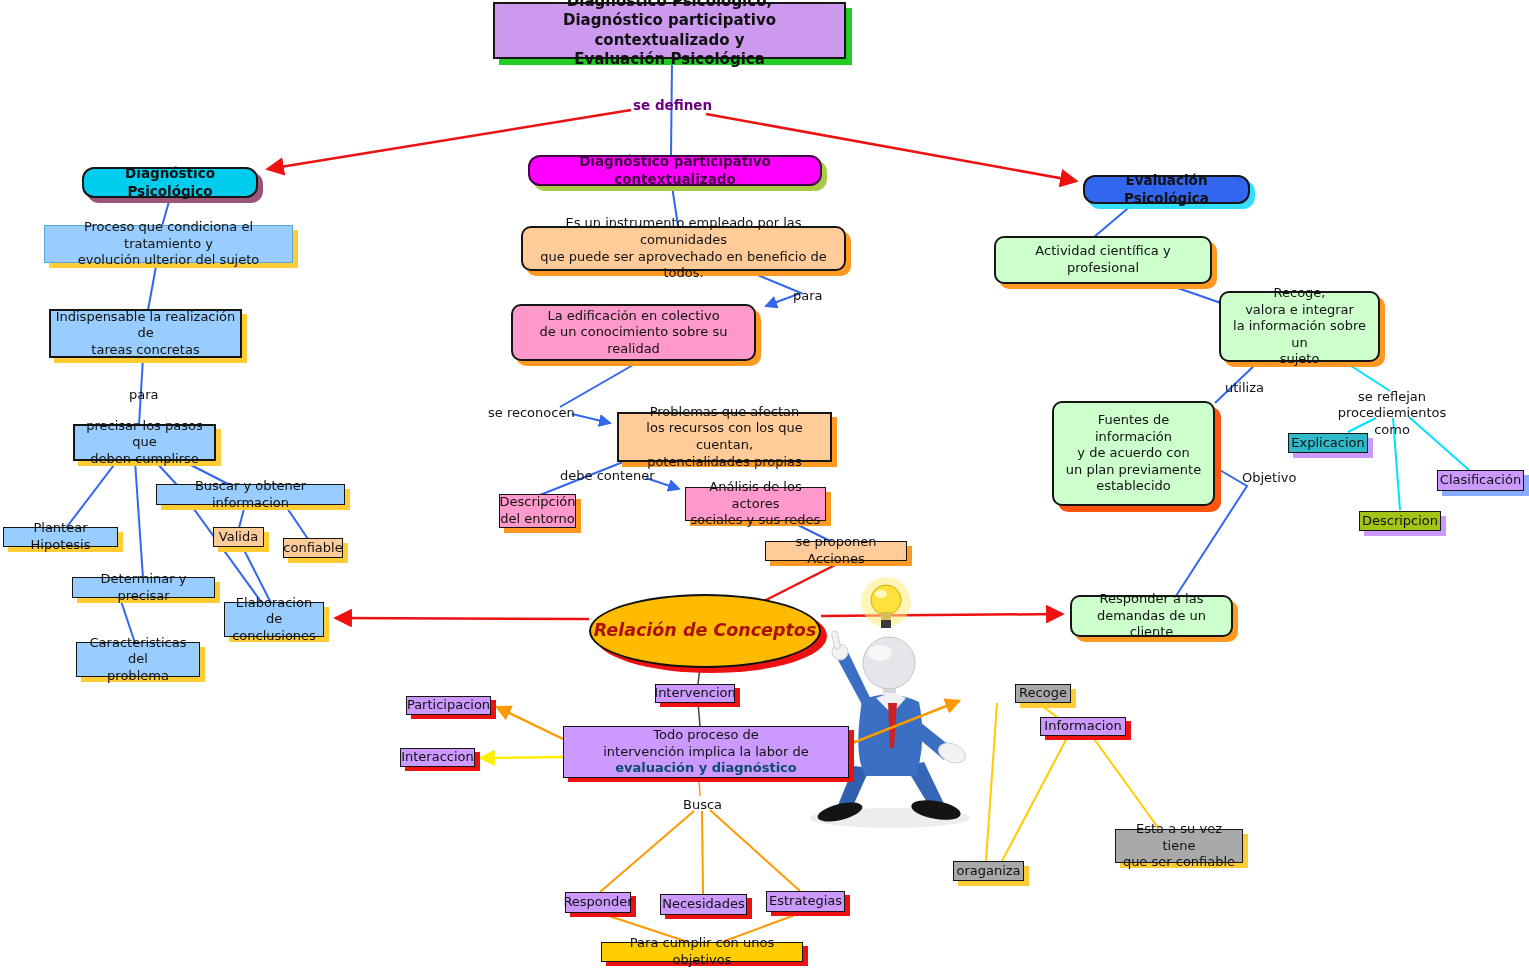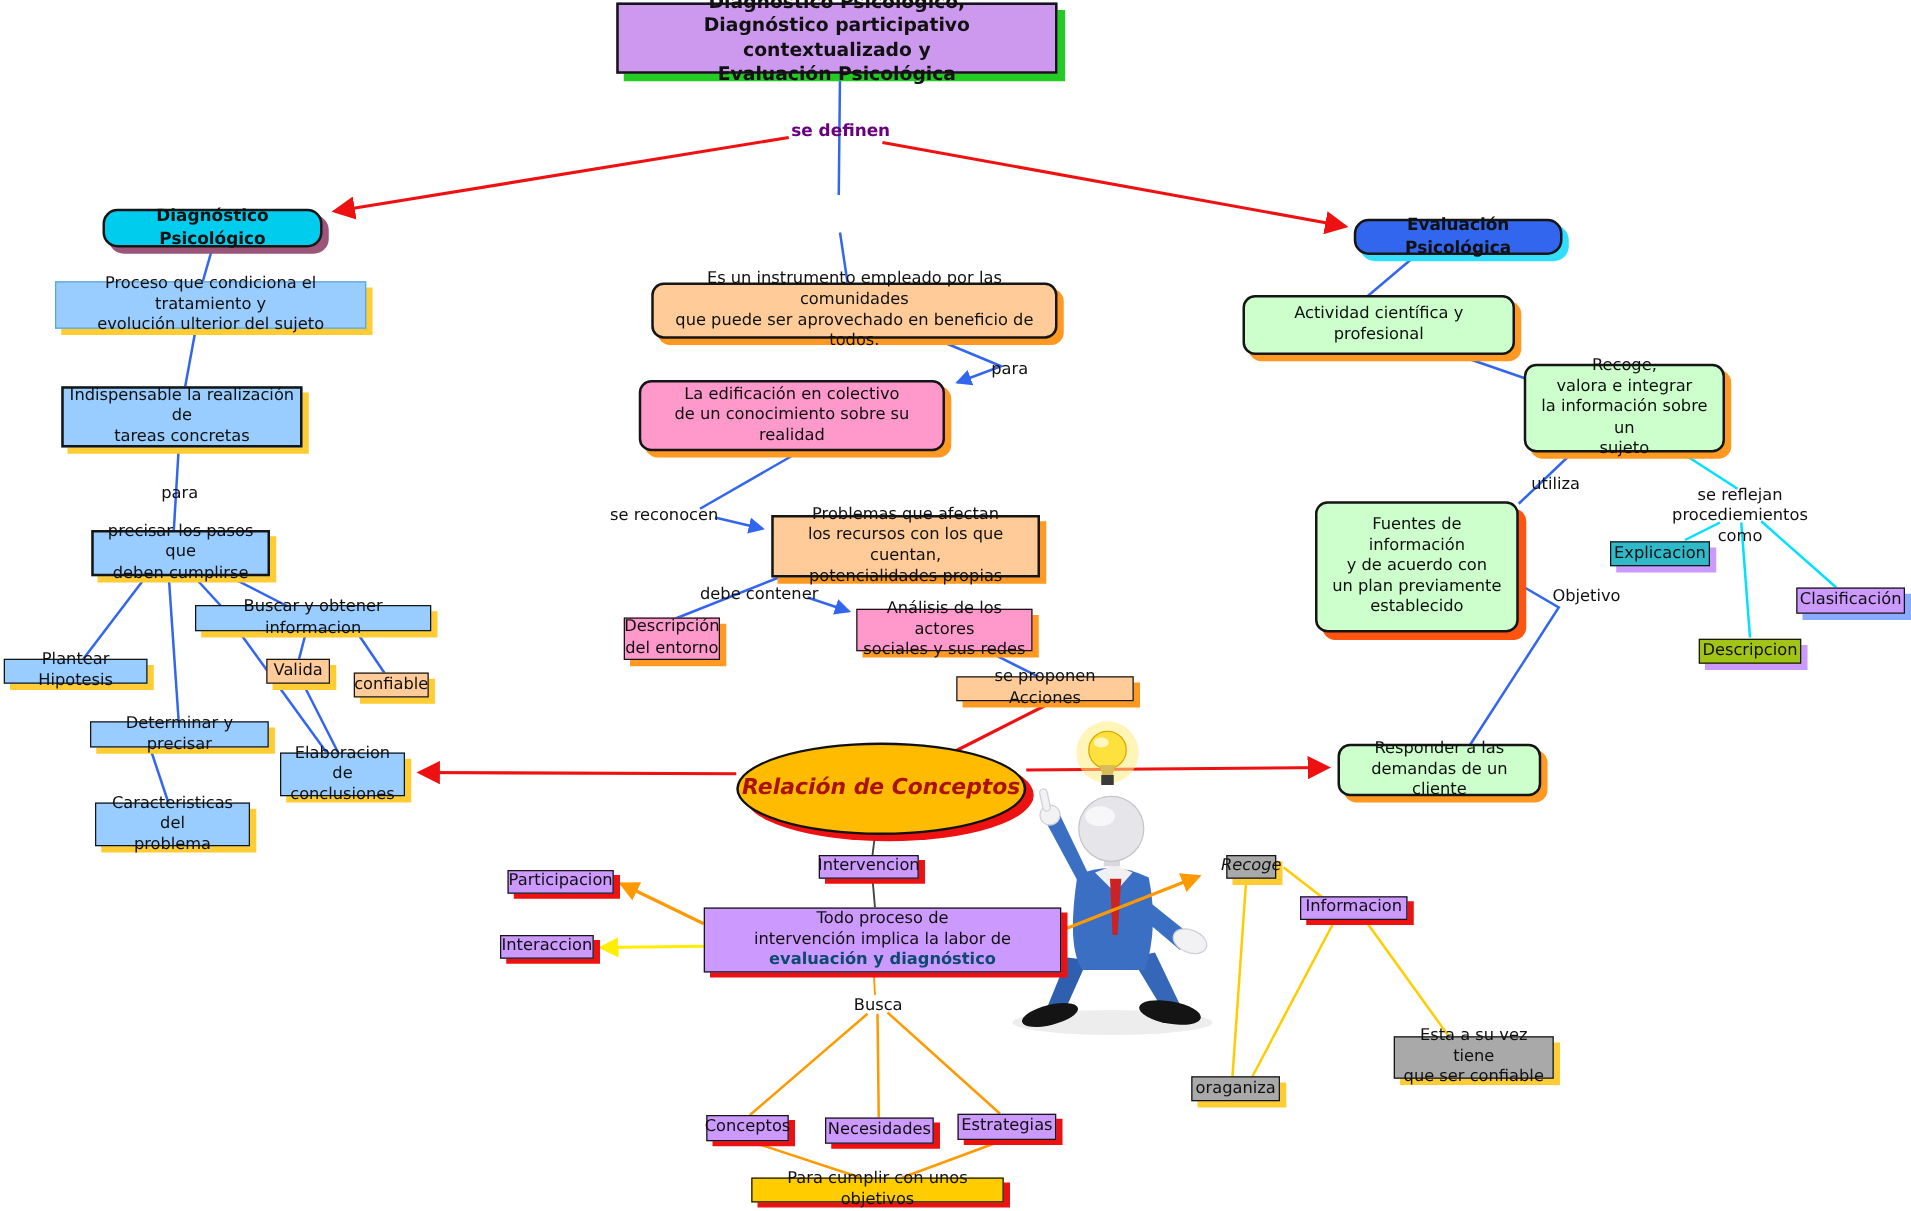--- a/index.html
+++ b/index.html
@@ -164,20 +164,21 @@
   <div class="n f-blue sh-gold" style="left:3px;top:527px;width:115px;height:20px;">Plantear Hipotesis</div>
   <div class="n f-blue sh-gold" style="left:156px;top:484px;width:189px;height:21px;">Buscar y obtener informacion</div>
   <div class="n f-peach sh-gold" style="left:213px;top:527px;width:51px;height:20px;">Valida</div>
   <div class="n f-peach sh-gold" style="left:283px;top:538px;width:60px;height:20px;">confiable</div>
   <div class="n f-blue sh-gold" style="left:72px;top:577px;width:143px;height:21px;">Determinar y precisar</div>
   <div class="n f-blue sh-gold" style="left:224px;top:602px;width:100px;height:35px;">Elaboracion de
 conclusiones</div>
   <div class="n f-blue sh-gold" style="left:76px;top:642px;width:124px;height:35px;">Caracteristicas del
 problema</div>
 
+  <div class="n rd bold sh-ygreen" style="left:528px;top:155px;width:294px;height:31px;background:#ff00ff;color:#440044;border-color:#440044;font-size:13.5px;">Diagnóstico participativo contextualizado</div>
   <div class="n rd f-peach sh-orange" style="left:521px;top:226px;width:325px;height:45px;border-radius:10px;">Es un instrumento empleado por las comunidades
 que puede ser aprovechado en beneficio de todos.</div>
   <div class="n rd f-pink sh-orange" style="left:511px;top:304px;width:245px;height:57px;border-radius:10px;">La edificación en colectivo
 de un conocimiento sobre su realidad</div>
   <div class="n f-peach sh-orange" style="left:617px;top:412px;width:215px;height:50px;border-width:2px;">Problemas que afectan
 los recursos con los que cuentan,
 potencialidades propias</div>
   <div class="n f-pink sh-orange" style="left:499px;top:494px;width:77px;height:34px;">Descripción
 del entorno</div>
   <div class="n f-pink sh-orange" style="left:685px;top:487px;width:141px;height:34px;">Análisis de los actores
@@ -202,26 +203,26 @@
 
   <div class="ellipse">Relación de Conceptos</div>
 
   <div class="n f-purple sh-red" style="left:655px;top:684px;width:80px;height:19px;">Intervencion</div>
   <div class="n f-purple sh-red" style="left:563px;top:726px;width:286px;height:52px;">
     <div class="txt"><span>Todo proceso de
 intervención implica la labor de </span><span class="hl">evaluación y diagnóstico</span></div>
   </div>
   <div class="n f-purple sh-red" style="left:406px;top:696px;width:85px;height:19px;">Participacion</div>
   <div class="n f-purple sh-red" style="left:400px;top:748px;width:75px;height:19px;">Interaccion</div>
-  <div class="n f-purple sh-red" style="left:565px;top:892px;width:66px;height:21px;">Conceptos</div>
+  <div class="n f-purple sh-red" style="left:565px;top:892px;width:66px;height:21px;">Responder</div>
   <div class="n f-purple sh-red" style="left:660px;top:894px;width:87px;height:21px;">Necesidades</div>
   <div class="n f-purple sh-red" style="left:766px;top:891px;width:79px;height:21px;">Estrategias</div>
   <div class="n f-gold sh-red" style="left:601px;top:942px;width:202px;height:20px;">Para cumplir con unos objetivos</div>
 
-  <div class="n f-gray sh-gold" style="left:981px;top:684px;width:40px;height:19px;font-style:italic;">Recoge</div>
+  <div class="n f-gray sh-gold" style="left:1015px;top:684px;width:56px;height:19px;">Recoge</div>
   <div class="n f-purple sh-red" style="left:1040px;top:717px;width:86px;height:19px;">Informacion</div>
   <div class="n f-gray sh-gold" style="left:953px;top:861px;width:71px;height:20px;">oraganiza</div>
   <div class="n f-gray sh-gold" style="left:1115px;top:829px;width:128px;height:34px;">Esta a su vez tiene
 que ser confiable</div>
 
   <span class="lbl lbl-def" style="left:633px;top:97px;">se definen</span>
   <span class="lbl" style="left:129px;top:387px;">para</span>
   <span class="lbl" style="left:793px;top:288px;">para</span>
   <span class="lbl" style="left:488px;top:405px;">se reconocen</span>
   <span class="lbl" style="left:560px;top:468px;">debe contener</span>

